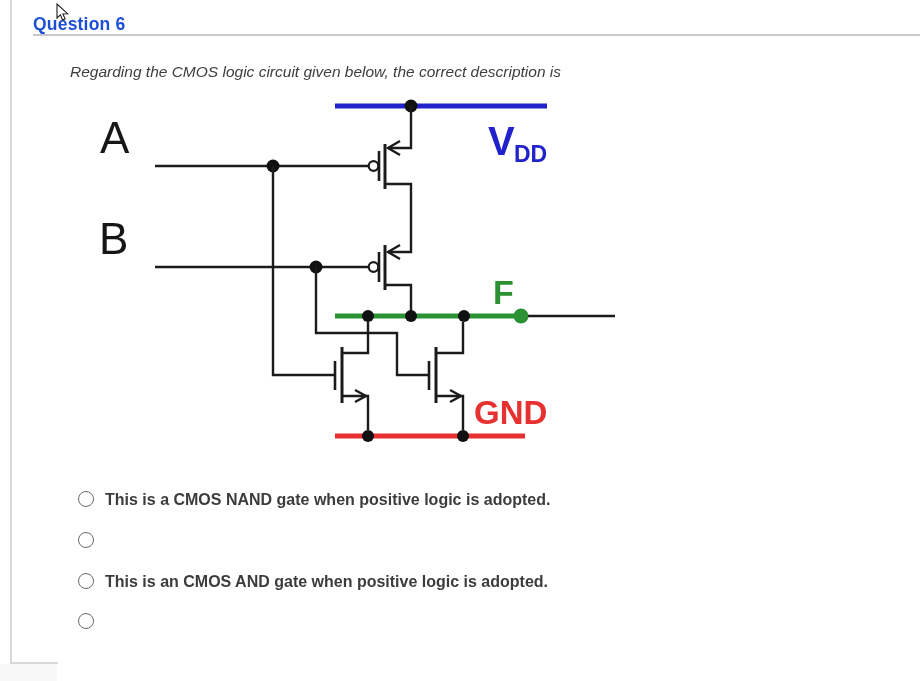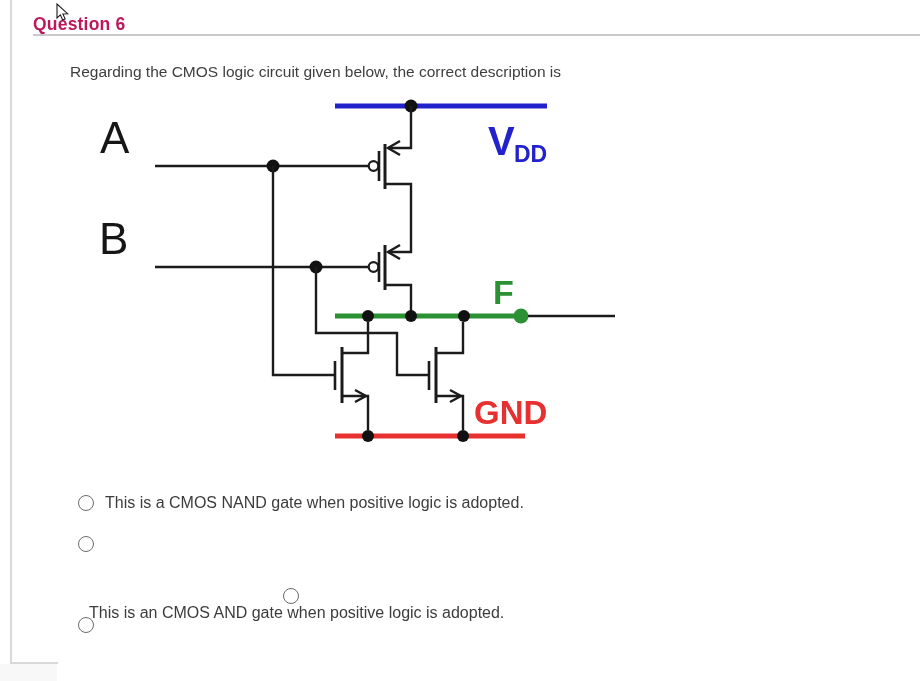--- a/index.html
+++ b/index.html
@@ -6,36 +6,36 @@
   html,body { background:#ffffff; }
   body {
     width:920px; height:681px; position:relative; overflow:hidden;
     font-family:"Liberation Sans","DejaVu Sans",sans-serif;
   }
   .left-border { position:absolute; left:10px; top:0; width:2px; height:663px; background:#d9d9d9; }
   .bottom-corner-line { position:absolute; left:10px; top:662px; width:48px; height:2px; background:#d9d9d9; }
   .bottom-corner-fill { position:absolute; left:0; top:664px; width:57px; height:17px; background:#f8f8f8; }
   .page-title {
     position:absolute; left:33px; top:14px;
-    font-size:17.5px; font-weight:700; color:#be185d; letter-spacing:0.2px;
+    font-size:17.5px; font-weight:700; color:#1d4ed8; letter-spacing:0.2px;
   }
   .title-rule { position:absolute; left:33px; top:34px; width:887px; height:1.5px; background:#c9c9c9; }
   .question-text {
     position:absolute; left:70px; top:63px;
-    font-size:15.5px; color:#3e3e3e;
+    font-size:15.5px; color:#3e3e3e;font-style:italic;
   }
   .cursor-svg { position:absolute; left:54px; top:3px; width:16px; height:20px; }
   .circuit-svg { position:absolute; left:0; top:90px; width:920px; height:380px; }
 
   .opt-row {
     position:absolute; left:78px; height:24px;
-    display:flex; align-items:center; cursor:pointer;
+    display:flex; cursor:pointer;font-weight:bold;
   }
   .opt-row.r1 { top:491px; } .opt-row.r2 { top:532px; }
-  .opt-row.r3 { top:588px;flex-direction:column; } .opt-row.r4 { top:613px; }
+  .opt-row.r3 { top:573px; } .opt-row.r4 { top:613px; }
   .radio {
     width:16px; height:16px; border:1.6px solid #6b6b6b; border-radius:50%;
     background:#ffffff; flex:0 0 auto;
   }
   .opt-label { margin-left:11px; font-size:16px; color:#3c3c3c; }
 
   text { font-family:"Liberation Sans","DejaVu Sans",sans-serif; }
   .lbl-in { font-size:44px; fill:#161616; }
   .lbl-vdd { font-weight:700; fill:#2222cc; }
   .lbl-f { font-size:34px; font-weight:700; fill:#2b9132; }

